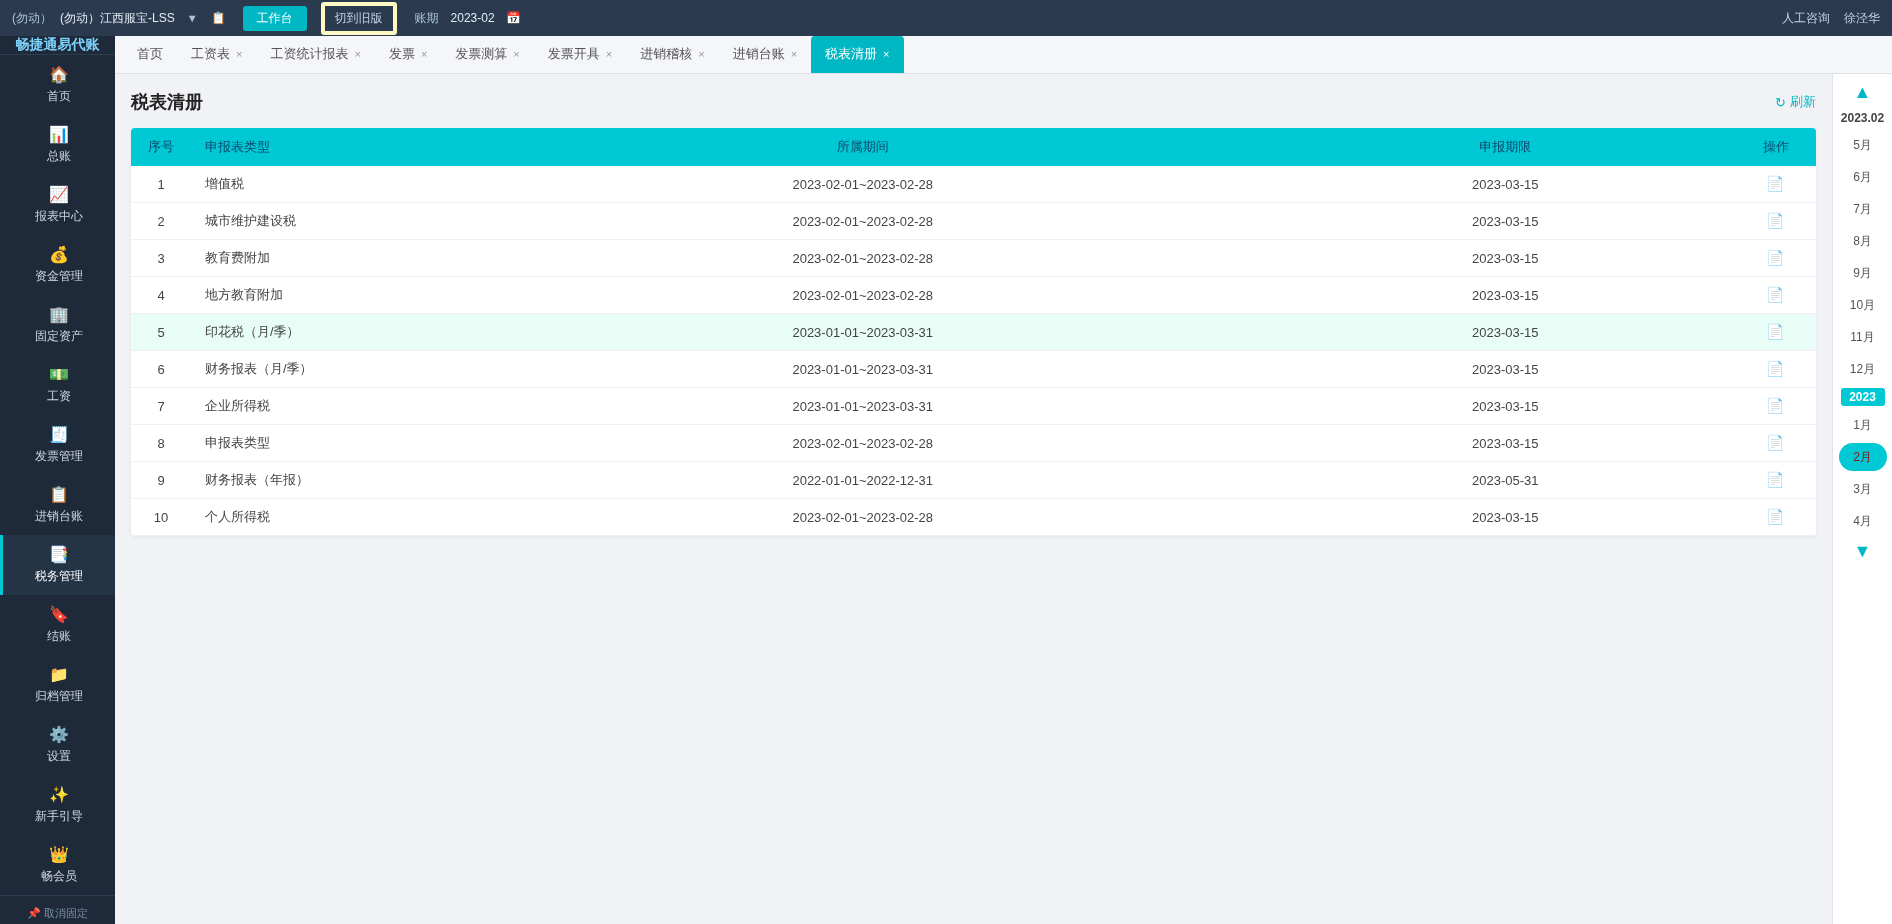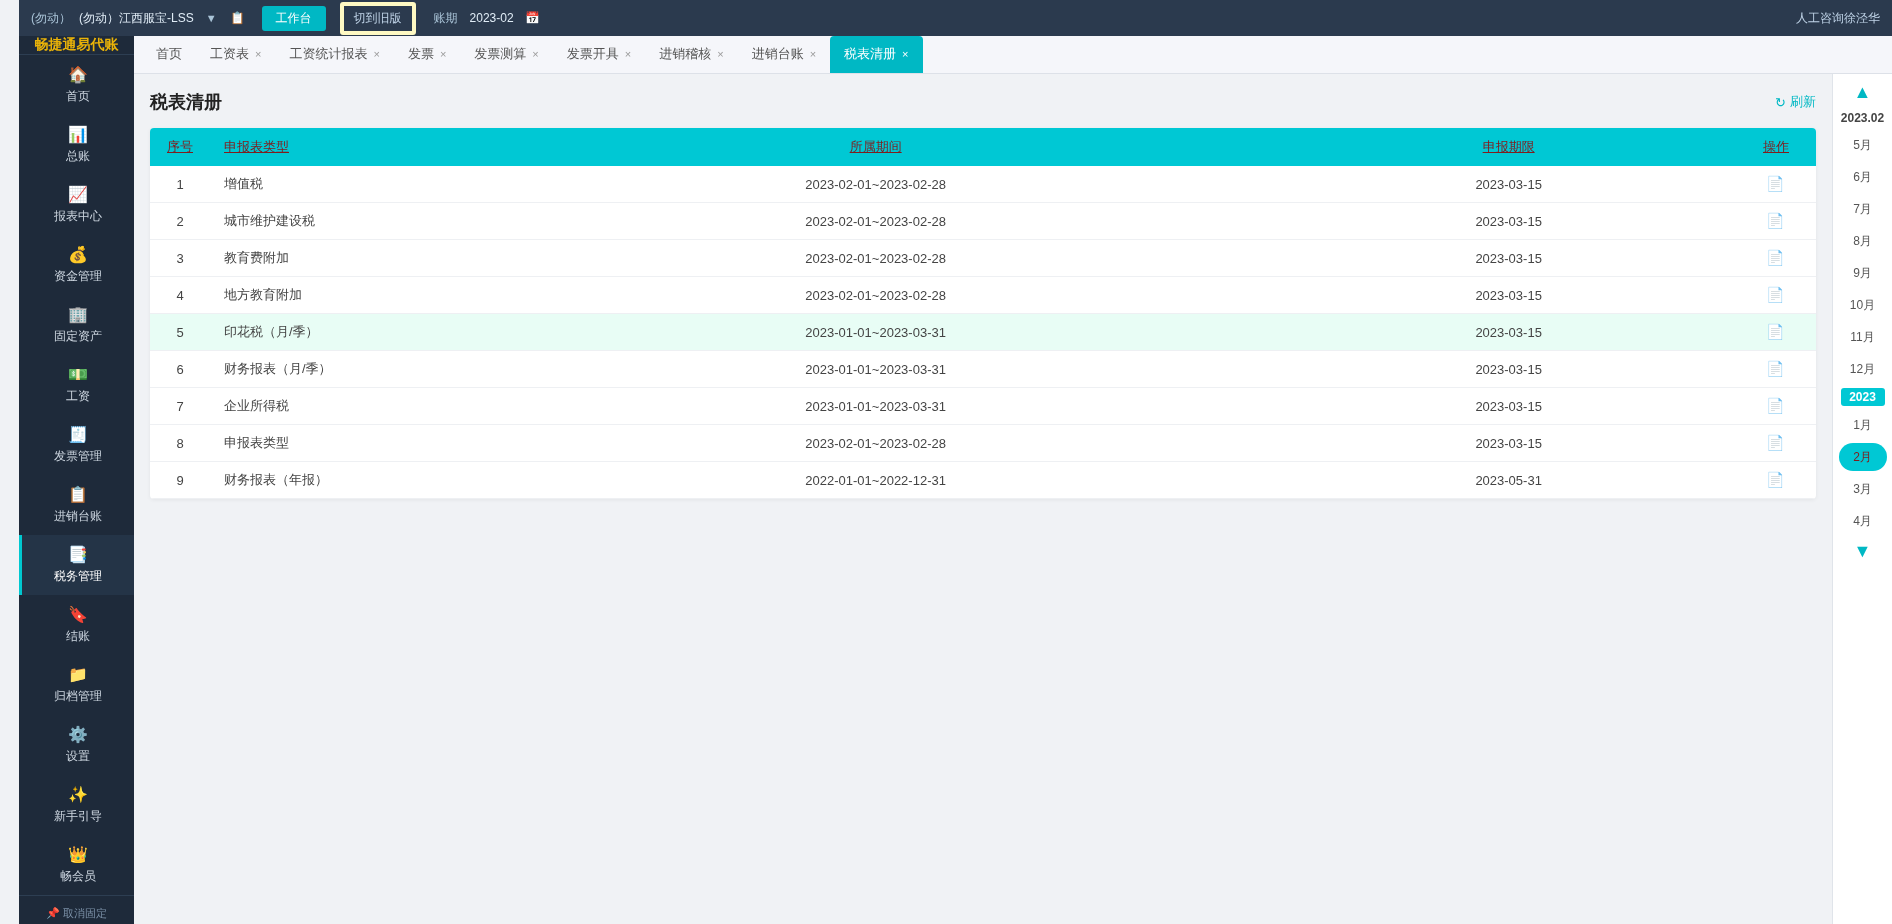--- a/index.html
+++ b/index.html
@@ -1,25 +1,25 @@
 <!DOCTYPE html>
 <html><head>
   <meta charset="utf-8">
   <style>
     * { box-sizing: border-box; margin: 0; padding: 0; }
     body { font-family: "Microsoft YaHei", "PingFang SC", sans-serif; font-size: 13px; background: #f0f2f5; color: #333; overflow: hidden; }
 
     
-    .app-container { display: flex; flex-direction: column; height: 924px; width: 1892px; padding-left: 19px; }
+    .app-container { display: flex; flex-direction: column; height: 924px; width: 1892px; }
     .top-bar { height: 36px; background: #2d3748; display: flex; align-items: center; padding: 0 10px; color: #fff; flex-shrink: 0; }
     .main-layout { display: flex; flex: 1; overflow: hidden; }
 
     
     .sidebar { width: 115px; background: #1e2a3a; color: #cdd6e0; display: flex; flex-direction: column; flex-shrink: 0; }
-    .sidebar-logo { height: 46px; display: flex; align-items: center; justify-content: center; font-size: 14px; color: #eab308; font-weight: bold; border-bottom: 1px solid #2d3e52; padding: 0 8px; }
+    .sidebar-logo { height: 46px; display: flex; align-items: center; justify-content: center; font-size: 14px; color: #7dd3fc; font-weight: bold; border-bottom: 1px solid #2d3e52; padding: 0 8px; }
     .sidebar-item { display: flex; flex-direction: column; align-items: center; justify-content: center; padding: 10px 4px; cursor: pointer; font-size: 12px; gap: 4px; border-left: 3px solid transparent; }
     .sidebar-item.active { background: #243447; border-left: 3px solid #00c8d0; color: #fff; }
     .sidebar-item .icon { font-size: 16px; }
     .sidebar-bottom { margin-top: auto; padding: 10px; text-align: center; font-size: 11px; color: #7a8fa6; border-top: 1px solid #2d3e52; cursor: pointer; }
 
     
     .content-area { flex: 1; display: flex; flex-direction: column; overflow: hidden; }
 
     
     .top-bar { height: 36px; background: #2b3a4e; display: flex; align-items: center; padding: 0 12px; gap: 8px; color: #cdd6e0; font-size: 12px; flex-shrink: 0; }
@@ -35,21 +35,21 @@
     .page-content { flex: 1; display: flex; overflow: hidden; background: #f0f2f5; }
     .main-content { flex: 1; padding: 16px; overflow: auto; }
 
     
     .page-header { display: flex; align-items: center; justify-content: space-between; margin-bottom: 14px; }
     .page-title { font-size: 18px; font-weight: bold; color: #222; }
     .refresh-btn { display: flex; align-items: center; gap: 4px; color: #00b8c4; cursor: pointer; font-size: 13px; }
 
     
     .data-table { width: 100%; border-collapse: collapse; background: #fff; border-radius: 4px; overflow: hidden; box-shadow: 0 1px 4px rgba(0,0,0,0.06); }
-    .data-table thead tr { background: #00c8d4; color: #7f1d1d; text-decoration: underline; }
+    .data-table thead tr { background: #00c8d4; color: #0c4a6e; }
     .data-table thead th { padding: 10px 14px; text-align: center; font-weight: 500; font-size: 13px; }
     .data-table tbody tr { border-bottom: 1px solid #eef0f3; }
     .data-table tbody tr.highlighted { background: #e8fdf5; }
     .data-table td { padding: 9px 14px; text-align: center; font-size: 13px; color: #444; }
     .data-table td.left { text-align: left; }
     .action-icon { color: #999; cursor: pointer; font-size: 15px; }
 
     
     .right-panel { width: 60px; background: #fff; border-left: 1px solid #e0e4ea; display: flex; flex-direction: column; align-items: center; overflow-y: auto; padding: 4px 0; flex-shrink: 0; }
     .month-item { width: 48px; height: 28px; display: flex; align-items: center; justify-content: center; font-size: 12px; color: #555; cursor: pointer; border-radius: 14px; margin: 2px 0; }
@@ -66,21 +66,21 @@
   <div class="top-bar">
     <span style="color:#aac4d8; font-size:12px;">(勿动）</span>
     <span style="color:#e0ecf6; font-size:12px; cursor:pointer;">(勿动）江西服宝-LSS</span>
     <span style="color:#aac4d8; font-size:11px; margin-left:4px; cursor:pointer;">▼</span>
     <span style="color:#aac4d8; margin-left:6px;">📋</span>
     <button style="background:#00b8c4; color:#fff; border:none; border-radius:3px; padding:4px 14px; cursor:pointer; margin-left:8px; font-size:12px;text-align:center;">工作台</button>
     <button style="background:transparent; color:#c0d4e8; border:4px solid #fef9c3; border-radius:3px; padding:4px 10px; cursor:pointer; margin-left:6px; font-size:12px;">切到旧版</button>
     <span style="color:#aac4d8; margin-left:10px; font-size:12px;">账期</span>
     <span style="color:#e0ecf6; margin-left:4px; font-size:12px;">2023-02</span>
     <span style="color:#aac4d8; margin-left:4px; cursor:pointer;">📅</span>
-    <div style="margin-left:auto; display:flex; align-items:flex-end; ">
+    <div style="margin-left:auto; display:flex; align-items:flex-end; gap:14px;">
       <span style="color:#c0d4e8; font-size:12px; cursor:pointer; display:flex; align-items:center; gap:4px;">人工咨询</span>
       <span style="color:#c0d4e8; font-size:12px; cursor:pointer; display:flex; align-items:center; gap:4px;">徐泾华</span>
     </div>
   </div>
 
   <div class="main-layout">
 
     <div class="sidebar">
       <div class="sidebar-logo">
         <span>畅捷通易代账</span>
@@ -278,20 +278,29 @@
       <td>2023-03-15</td>
       <td>
         <span class="action-icon" title="操作">📄</span>
       </td>
     </tr>
                 <tr>
       <td>9</td>
       <td class="left">财务报表（年报）</td>
       <td>2022-01-01~2022-12-31</td>
       <td>2023-05-31</td>
+      <td>
+        <span class="action-icon" title="操作">📄</span>
+      </td>
+    </tr>
+                <tr>
+      <td>10</td>
+      <td class="left">个人所得税</td>
+      <td>2023-02-01~2023-02-28</td>
+      <td>2023-03-15</td>
       <td>
         <span class="action-icon" title="操作">📄</span>
       </td>
     </tr>
               </tbody>
           </table>
         </div>
 
         <div class="right-panel">
           <div class="nav-arrow">▲</div>

